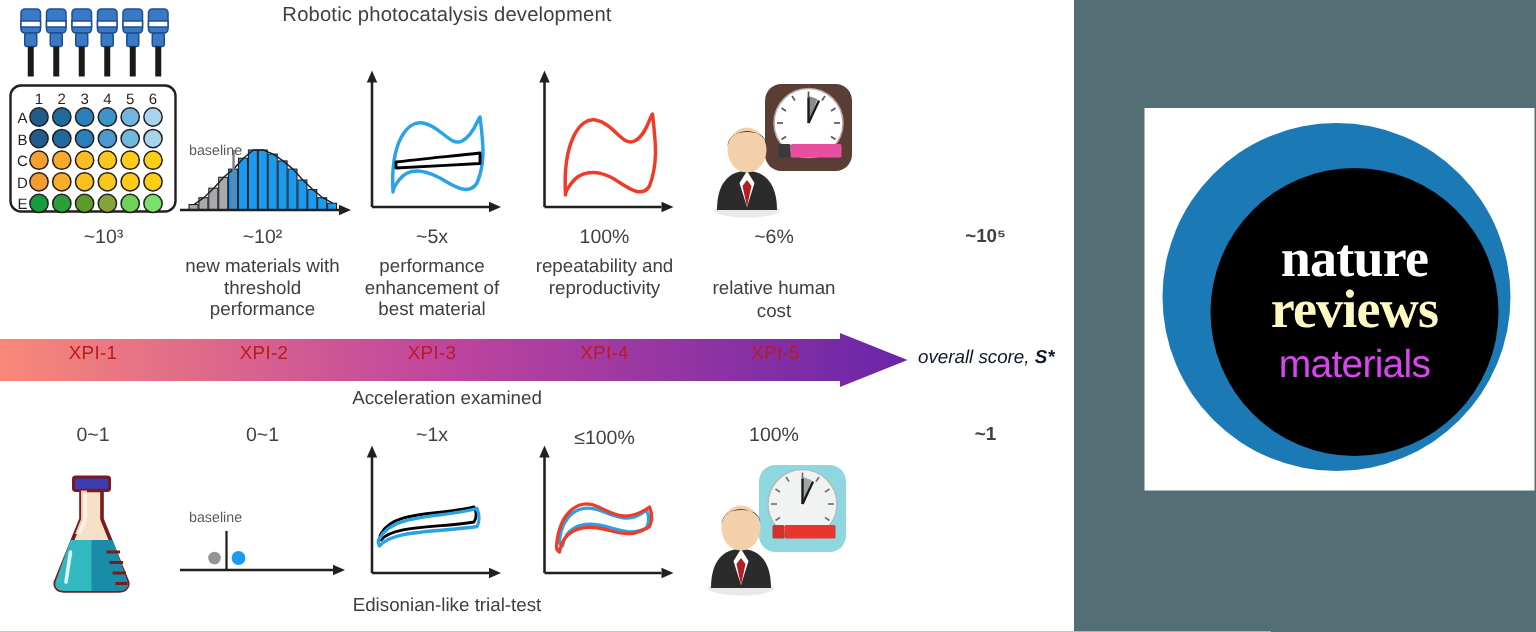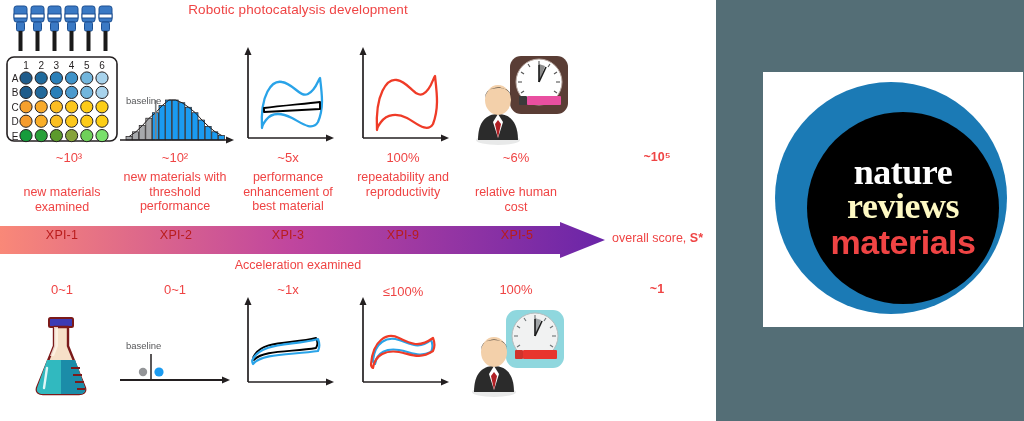--- a/index.html
+++ b/index.html
@@ -7,34 +7,34 @@
     width:1024px;height:421px;
     background:#546e76;
     font-family:"Liberation Sans", sans-serif;
     overflow:hidden;
     position:relative;
   }
   .fig{
     position:absolute;left:0;top:0;width:716px;height:421px;
     background:#ffffff;
   }
-  .txt{position:absolute;color:#ef4444;white-space:nowrap;}
+  .txt{position:absolute;color:#404040;white-space:nowrap;}
   .c{transform:translateX(-50%);text-align:center;}
   .title{font-size:13.5px;letter-spacing:.1px;}
   .val{font-size:13px;}
   .valb{font-size:12.5px;font-weight:bold;}
   .desc{font-size:12.5px;line-height:14.5px;white-space:normal;text-align:center;}
 
   
   .arrow-wrap{position:absolute;left:0;top:222px;width:605px;height:36px;}
   .xpi-lbl{
     position:absolute;top:228px;font-size:12.5px;color:#b91c1c;
     transform:translateX(-50%);font-weight:500;letter-spacing:.2px;
   }
-  .overall{position:absolute;left:612px;top:231px;font-size:12.5px;color:#ef4444;}
+  .overall{position:absolute;left:612px;top:231px;font-size:12.5px;color:#0f172a;font-style:italic;}
   .overall b{font-weight:bold;}
 
   
   .plate{position:absolute;left:6px;top:56px;width:112px;height:86px;}
   .pipettes{position:absolute;left:12px;top:4px;width:104px;height:52px;}
 
   svg{display:block;overflow:visible;}
 
   
   .logo-box{
@@ -47,22 +47,22 @@
   }
   .logo-disc{
     position:absolute;left:32px;top:30px;width:192px;height:192px;
     border-radius:50%;background:#000000;
     display:flex;flex-direction:column;align-items:center;justify-content:center;
   }
   .l1{font-family:"Liberation Serif", serif;font-weight:bold;color:#fff;
       font-size:36px;line-height:33px;letter-spacing:-.5px;}
   .l2{font-family:"Liberation Serif", serif;font-weight:bold;color:#fef9c3;
       font-size:36px;line-height:35px;letter-spacing:-.5px;}
-  .l3{font-family:"Liberation Sans", sans-serif;color:#ef4444;
-      font-size:34px;line-height:36px;letter-spacing:-.5px;font-weight:700;}
+  .l3{font-family:"Liberation Sans", sans-serif;color:#d946ef;
+      font-size:26px;line-height:36px;letter-spacing:-.5px;font-weight:400;}
 </style>
 </head>
 <body>
 
 <div class="fig">
 
   <div class="txt title c" style="left:298px;top:2px;">Robotic photocatalysis development</div>
 
   <div class="pipettes">
     <svg width="104" height="52" viewBox="0 0 104 52">
@@ -233,22 +233,20 @@
     </svg>
   </div>
 
   <div class="txt val c" style="left:69px;top:150px;">~10³</div>
   <div class="txt val c" style="left:175px;top:150px;">~10²</div>
   <div class="txt val c" style="left:288px;top:150px;text-align:center;">~5x</div>
   <div class="txt val c" style="left:403px;top:150px;">100%</div>
   <div class="txt val c" style="left:516px;top:150px;">~6%</div>
   <div class="txt valb c" style="left:657px;top:150px;">~10⁵</div>
 
-  <div class="txt desc" style="left:8px;top:185px;width:108px;">new materials
-examined</div>
   <div class="txt desc" style="left:232px;top:170px;width:112px;">performance
 enhancement
 of best material</div>
   <div class="txt desc" style="left:121px;top:170px;width:108px;">new materials
 with threshold
 performance</div>
   <div class="txt desc" style="left:349px;top:170px;width:108px;">repeatability
 and
 reproductivity</div>
   <div class="txt desc" style="left:462px;top:185px;width:108px;">relative human
@@ -262,21 +260,21 @@
           <stop offset="48%" stop-color="#c0469e" id="gs1"></stop>
           <stop offset="100%" stop-color="#6a25a8" id="gs2"></stop>
         </linearGradient>
       </defs>
       <path d="M0,4 L560,4 L560,0 L605,18 L560,36 L560,32 L0,32 Z" fill="url(#xpigrad)"></path>
     </svg>
   </div>
   <div class="xpi-lbl" style="left:62px;">XPI-1</div>
   <div class="xpi-lbl" style="left:176px;">XPI-2</div>
   <div class="xpi-lbl" style="left:288px;">XPI-3</div>
-  <div class="xpi-lbl" style="left:403px;">XPI-9</div>
+  <div class="xpi-lbl" style="left:403px;">XPI-4</div>
   <div class="xpi-lbl" style="left:517px;">XPI-5</div>
 
   <div class="overall"><span>overall score, </span><b>S*</b></div>
 
   <div class="txt c" style="left:298px;top:258px;font-size:12.5px;">Acceleration examined</div>
 
   <div class="txt val c" style="left:62px;top:282px;">0~1</div>
   <div class="txt val c" style="left:175px;top:282px;">0~1</div>
   <div class="txt val c" style="left:288px;top:282px;">~1x</div>
   <div class="txt val c" style="left:403px;top:284px;">≤100%</div>
@@ -364,20 +362,21 @@
         <ellipse cx="32" cy="86" rx="22" ry="5" fill="#d9dadb" opacity=".6"></ellipse>
         <path d="M12,86 C12,68 20,60 32,60 C44,60 52,68 52,86 Z" fill="#2b2b2b"></path>
         <path d="M32,60 L37,68 L32,84 L27,68 Z" fill="#ffffff"></path>
         <path d="M32,66 L35,70 L32,84 L29,70 Z" fill="#b01f24"></path>
         <ellipse cx="32" cy="46" rx="13" ry="15" fill="#f3d0aa"></ellipse>
         <path d="M19,44 C19,30 45,30 45,44 C45,38 42,34 32,34 C23,34 20,38 19,44 Z" fill="#1a1a1a"></path>
       </g>
     </svg>
   </div>
 
+  <div class="txt c" style="left:298px;top:396px;font-size:12.5px;">Edisonian-like trial-test</div>
 
 </div>
 
 <div class="logo-box">
   <div class="logo-ring">
     <div class="logo-disc">
       <div class="l1">nature</div>
       <div class="l2">reviews</div>
       <div class="l3">materials</div>
     </div>

